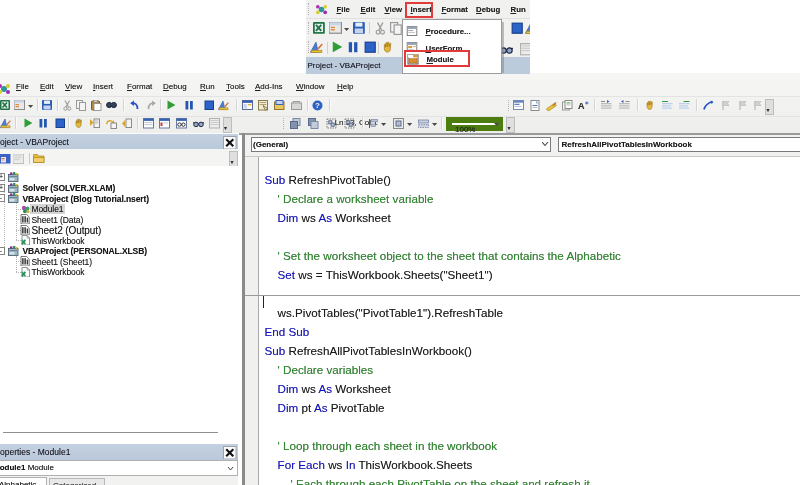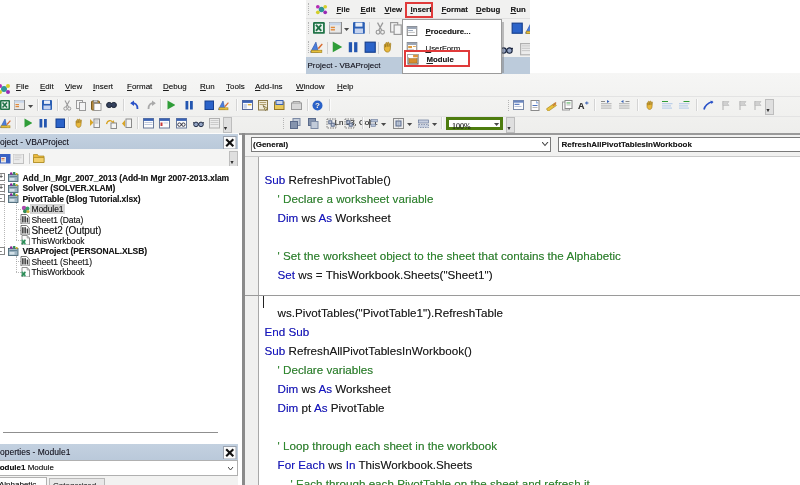--- a/index.html
+++ b/index.html
@@ -308,21 +308,21 @@
       <path d="M0 2l2.6 3 2.6-3z" fill="#4a4a4a"></path>
     </svg>
     <svg class="abs" style="left:418px;top:118px" width="12" height="11" viewBox="0 0 12 11">
       <rect x="0.5" y="2" width="10" height="3" fill="#c8d0e0" stroke="#6a7a9a" stroke-width="0.7"></rect>
       <rect x="0.5" y="6.5" width="10" height="3" fill="#c8d0e0" stroke="#6a7a9a" stroke-width="0.7" stroke-dasharray="1.5 1"></rect>
     </svg>
     <svg class="abs" style="left:432px;top:121px" width="6" height="6" viewBox="0 0 6 6">
       <path d="M0 2l2.6 3 2.6-3z" fill="#4a4a4a"></path>
     </svg>
     <div class="abs" style="left:441px;top:117px;width:1px;height:12px;background:#d4d4d4;border-right:1px solid #fbfbfb;"></div>
-    <div class="abs" style="left:446px;top:117px;width:57px;height:13px;background:#fff;border:3px solid #4d7c0f;font-size:8px;color:#222;padding:1.5px 0 0 3px;box-sizing:border-box;font-family:Liberation Serif, serif;">100%</div>
+    <div class="abs" style="left:446px;top:117px;width:57px;height:13px;background:#fff;border:6px solid #4d7c0f;font-size:8px;color:#222;padding:1.5px 0 0 3px;box-sizing:border-box;">100%</div>
     <svg class="abs" style="left:494px;top:121px" width="6" height="6" viewBox="0 0 6 6">
       <path d="M0 2l2.6 3 2.6-3z" fill="#4a4a4a"></path>
     </svg>
     <div class="abs" style="left:506px;top:117px;width:7px;height:14px;background:#dfdfdf;border:1px solid #bdbdbd;"></div>
     <div class="abs" style="left:507.5px;top:124px;width:4px;height:4px;font-size:6px;color:#333;">▾</div>
     <div class="abs" style="left:0;top:134px;width:238px;height:14.5px;background:linear-gradient(#c3d1e0,#bac9da);overflow:hidden;"></div>
     <div class="abs" style="left:-8.5px;top:136.5px;width:200px;height:10px;font-size:8.5px;color:#1a1a28;white-space:nowrap;">Project - VBAProject</div>
     <div class="abs" style="left:223px;top:135px;width:13.5px;height:13.5px;"><svg width="13.5" height="13.5" viewBox="0 0 13.5 13.5">
         <rect x="0.5" y="0.5" width="12.5" height="12.5" fill="#fbfbfb" stroke="#9aa2ae"></rect>
         <path d="M3.2 3.2L10.3 10.3M10.3 3.2L3.2 10.3" stroke="#111" stroke-width="2.1"></path>
@@ -353,41 +353,40 @@
       <div class="abs" style="left:16px;top:90px;width:1px;height:16px;border-left:1px dotted #9a9a9a;opacity:.7;"></div>
       <div class="abs" style="left:-3px;top:7.199999999999989px;width:8px;height:8px;background:#fff;border:1px solid #848484;box-sizing:border-box;font-size:7px;line-height:5.5px;text-align:center;color:#333;">+</div>
       <svg class="abs" style="left:7.5px;top:6.199999999999989px" width="11" height="10" viewBox="0 0 11 10">
         <rect x="0.5" y="2.5" width="9.5" height="7" fill="#9fb6c4" stroke="#3a5a6a" stroke-width="0.8"></rect>
         <rect x="1.5" y="4.2" width="7.5" height="0.9" fill="#5a7a8a"></rect>
         <rect x="1.5" y="6" width="5" height="2.5" fill="#d5e2e8"></rect>
         <circle cx="3.2" cy="1.6" r="1.3" fill="#8a2a9a"></circle>
         <circle cx="6.2" cy="1.1" r="1.3" fill="#2e8b57"></circle>
         <circle cx="8.7" cy="2" r="1.1" fill="#c8b020"></circle>
       </svg>
-      <div class="abs" style="left:22.5px;top:6.599999999999989px;height:10px;font-size:8.5px;font-weight:bold;color:#1a1a1a;letter-spacing:-0.1px;white-space:nowrap;">Add_In_Mgr_2007_2013 (Add-In Mgr 2007-2013.xlam</div>
       <div class="abs" style="left:-3px;top:17.69999999999999px;width:8px;height:8px;background:#fff;border:1px solid #848484;box-sizing:border-box;font-size:7px;line-height:5.5px;text-align:center;color:#333;">+</div>
       <svg class="abs" style="left:7.5px;top:16.69999999999999px" width="11" height="10" viewBox="0 0 11 10">
         <rect x="0.5" y="2.5" width="9.5" height="7" fill="#9fb6c4" stroke="#3a5a6a" stroke-width="0.8"></rect>
         <rect x="1.5" y="4.2" width="7.5" height="0.9" fill="#5a7a8a"></rect>
         <rect x="1.5" y="6" width="5" height="2.5" fill="#d5e2e8"></rect>
         <circle cx="3.2" cy="1.6" r="1.3" fill="#8a2a9a"></circle>
         <circle cx="6.2" cy="1.1" r="1.3" fill="#2e8b57"></circle>
         <circle cx="8.7" cy="2" r="1.1" fill="#c8b020"></circle>
       </svg>
       <div class="abs" style="left:22.5px;top:17.099999999999987px;height:10px;font-size:8.5px;font-weight:bold;color:#1a1a1a;letter-spacing:-0.1px;white-space:nowrap;">Solver (SOLVER.XLAM)</div>
       <div class="abs" style="left:-3px;top:28.19999999999999px;width:8px;height:8px;background:#fff;border:1px solid #848484;box-sizing:border-box;font-size:7px;line-height:5.5px;text-align:center;color:#333;">-</div>
       <svg class="abs" style="left:7.5px;top:27.19999999999999px" width="11" height="10" viewBox="0 0 11 10">
         <rect x="0.5" y="2.5" width="9.5" height="7" fill="#9fb6c4" stroke="#3a5a6a" stroke-width="0.8"></rect>
         <rect x="1.5" y="4.2" width="7.5" height="0.9" fill="#5a7a8a"></rect>
         <rect x="1.5" y="6" width="5" height="2.5" fill="#d5e2e8"></rect>
         <circle cx="3.2" cy="1.6" r="1.3" fill="#8a2a9a"></circle>
         <circle cx="6.2" cy="1.1" r="1.3" fill="#2e8b57"></circle>
         <circle cx="8.7" cy="2" r="1.1" fill="#c8b020"></circle>
       </svg>
-      <div class="abs" style="left:22.5px;top:27.599999999999987px;height:10px;font-size:8.5px;font-weight:bold;color:#1a1a1a;letter-spacing:-0.1px;white-space:nowrap;">PivotTable (Blog Tutorial.xlsx)</div>
+      <div class="abs" style="left:22.5px;top:27.599999999999987px;height:10px;font-size:8.5px;font-weight:bold;color:#1a1a1a;letter-spacing:-0.1px;white-space:nowrap;">VBAProject (Blog Tutorial.nsert)</div>
       <div class="abs" style="left:16px;top:42.69999999999999px;width:5px;height:1px;border-top:1px dotted #9a9a9a;opacity:.7;"></div>
       <svg class="abs" style="left:20px;top:37.69999999999999px" width="11" height="10" viewBox="0 0 11 10">
         <circle cx="4" cy="4" r="2.2" fill="#b04ab0"></circle>
         <circle cx="7.5" cy="4.5" r="2" fill="#3aa06a"></circle>
         <circle cx="5" cy="7.3" r="2" fill="#2e8b57"></circle>
         <circle cx="8" cy="7.5" r="1.6" fill="#c8b03a"></circle>
       </svg>
       <div class="abs" style="left:31.5px;top:38.09999999999999px;height:10px;font-size:8.5px;color:#1a1a1a;letter-spacing:-0.1px;white-space:nowrap;background:#d5d5d5;padding:0 2px;margin-left:-2px;">Module1</div>
       <div class="abs" style="left:16px;top:53.19999999999999px;width:5px;height:1px;border-top:1px dotted #9a9a9a;opacity:.7;"></div>
       <svg class="abs" style="left:20px;top:48.19999999999999px" width="11" height="10" viewBox="0 0 11 10">
@@ -594,21 +593,21 @@
         <rect x="1.5" y="6.2" width="7" height="0.9" fill="#b8b8b8"></rect>
       </svg>
       <div class="abs" style="left:119.5px;top:27px;font-size:7.8px;font-weight:bold;color:#222;"><u>P</u>rocedure...</div>
       <svg class="abs" style="left:99.5px;top:42px" width="12" height="10.5" viewBox="0 0 11 11">
         <rect x="0.5" y="0.5" width="10" height="9.5" fill="#fdfdfd" stroke="#7a7a7a"></rect>
         <rect x="0.5" y="0.5" width="10" height="2.6" fill="#9aa4b4"></rect>
         <rect x="1.5" y="4.2" width="4" height="2.2" fill="#e09a3c"></rect>
         <rect x="6.5" y="4.2" width="3" height="0.9" fill="#e09a3c"></rect>
         <rect x="1.5" y="7.4" width="6" height="0.9" fill="#c8c8c8"></rect>
       </svg>
-      <div class="abs" style="left:119.5px;top:43.5px;font-size:7.8px;font-weight:normal;color:#222;"><u>U</u>serForm</div>
+      <div class="abs" style="left:119.5px;top:43.5px;font-size:7.8px;font-weight:bold;color:#222;"><u>U</u>serForm</div>
       <svg class="abs" style="left:101px;top:53.5px" width="12" height="11" viewBox="0 0 11 11">
         <rect x="0.5" y="0.5" width="10" height="9.5" fill="#fdfdfd" stroke="#555"></rect>
         <rect x="0.5" y="0.5" width="10" height="2.8" fill="#fff"></rect>
         <rect x="5.6" y="0.8" width="4.9" height="2.5" fill="#e0953c"></rect>
         <rect x="1.5" y="4.6" width="8" height="4.4" fill="#d88e2e" stroke="#9a6a1e" stroke-width="0.5"></rect>
       </svg>
       <div class="abs" style="left:120.5px;top:55px;font-size:7.8px;font-weight:bold;color:#222;"><u>M</u>odule</div>
       <div class="abs" style="left:97.5px;top:50px;width:66px;height:17.3px;border:2px solid #e03a3a;box-sizing:border-box;"></div>
       <div class="abs" style="left:2px;top:3px;width:1px;height:12px;border-left:1px dotted #b5b5b5;"></div>
       <div class="abs" style="left:2px;top:22px;width:1px;height:12px;border-left:1px dotted #b5b5b5;"></div>

